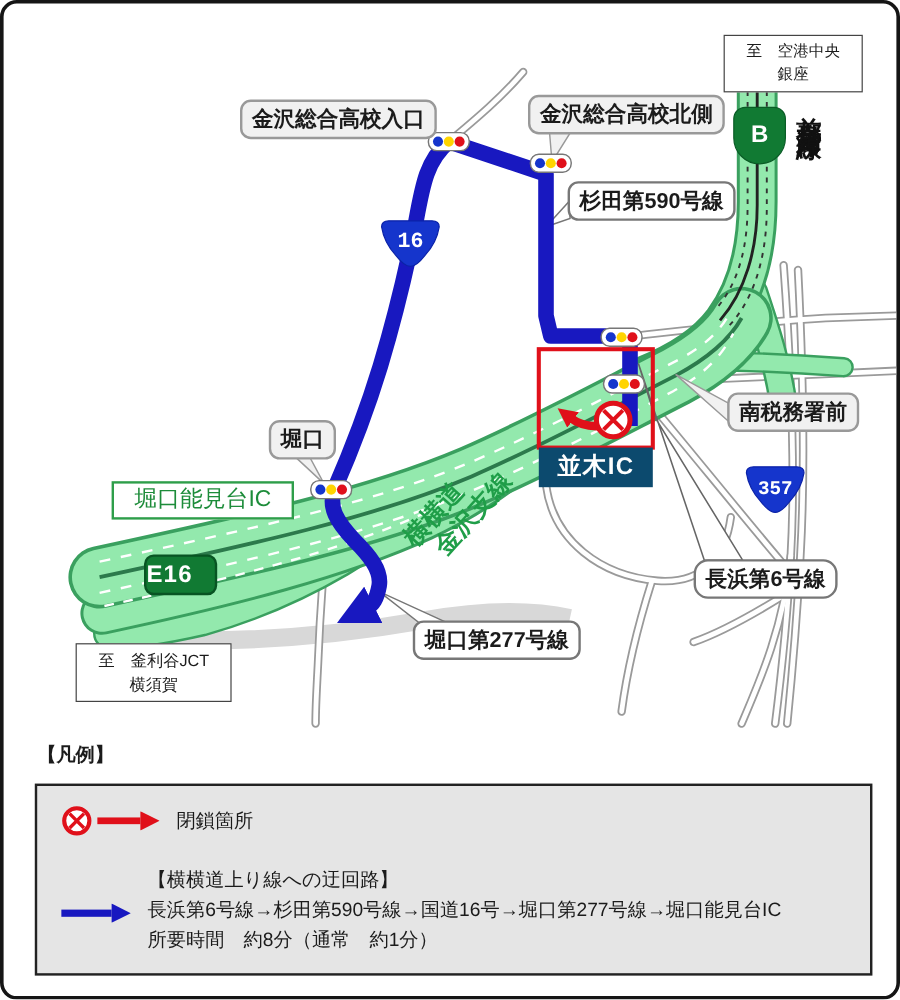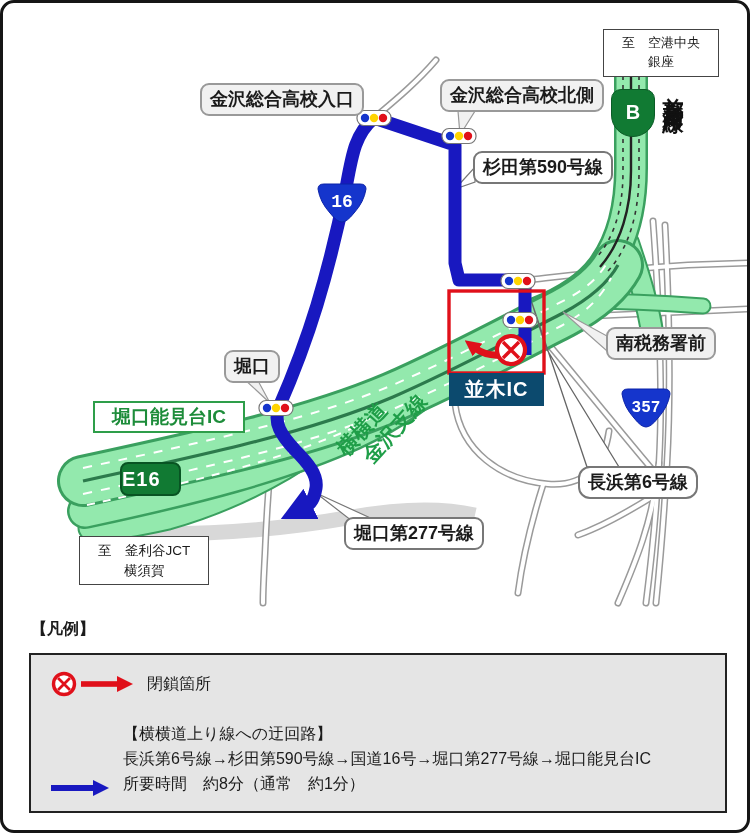--- a/index.html
+++ b/index.html
@@ -19,21 +19,21 @@
   .bubble.bw{background:#fff;border-color:#777;}
   
   .destbox{
     position:absolute;background:#fff;border:1.5px solid #444;
     font-size:13px;line-height:1.45;padding:4px 18px;white-space:nowrap;z-index:30;
   }
   .destbox .c{text-align:center;}
   
   .ic-green{
     position:absolute;background:#fff;border:2px solid #2e9e4a;color:#1d8c3a;
-    font-weight:bold;font-size:19px;text-align:center;line-height:28px;
+    font-weight:normal;font-size:19px;text-align:center;line-height:28px;
     width:148px;height:28px;z-index:30;
   }
   .ic-red{
     position:absolute;background:#0c4a6e;color:#fff;font-weight:bold;font-size:20px;
     text-align:center;width:95px;height:33px;line-height:33px;z-index:40;letter-spacing:1px;
   }
   
   .badge-b{
     position:absolute;left:608px;top:86px;width:42px;height:46px;background:#117a33;
     border:1px solid #0a5c26;border-radius:10px 10px 22px 22px;color:#fff;font-weight:bold;
@@ -58,21 +58,21 @@
     font-weight:bold;font-size:21px;letter-spacing:3px;color:#111;z-index:28;
   }
   
   .legend-title{position:absolute;left:28px;top:616px;font-size:16px;font-weight:bold;}
   .legend-box{
     position:absolute;left:26px;top:650px;width:694px;height:156px;
     border:2px solid #222;background:#e5e5e5;
   }
   .lrow{position:absolute;display:flex;align-items:center;}
   .lrow1{left:20px;top:16px;}
-  .lrow2{left:20px;top:66px;align-items:flex-end;}
+  .lrow2{left:20px;top:66px;align-items:center;}
   .ltext{font-size:16px;margin-left:14px;}
   .lblock{font-size:16px;line-height:25px;margin-left:14px;}
 </style>
 </head>
 <body>
 
 <div class="frame">
 
   <div class="map">
     <svg width="744" height="610" viewBox="0 0 744 610">
@@ -235,21 +235,21 @@
     <div class="bubble bw" style="left:341px;top:514px;">堀口第277号線</div>
     <div class="bubble bw" style="left:575px;top:463px;border-radius:12px;">長浜第6号線</div>
 
     <div class="ic-green" style="left:90px;top:398px;">堀口能見台IC</div>
     <div class="ic-red" style="left:446px;top:370px;">並木IC</div>
 
     <div class="destbox" style="left:600px;top:26px;">
       <div>至　空港中央</div>
       <div class="c">銀座</div>
     </div>
-    <div class="destbox" style="left:60px;top:533px;font-size:13.5px;margin-left:16px;">
+    <div class="destbox" style="left:60px;top:533px;font-size:13.5px;">
       <div>至　釜利谷JCT</div>
       <div class="c">横須賀</div>
     </div>
 
     <div class="yokoyoko">
       <div>横横道</div>
       <div class="l2">金沢支線</div>
     </div>
     <div class="wangan">首都高湾岸線</div>
   </div>

